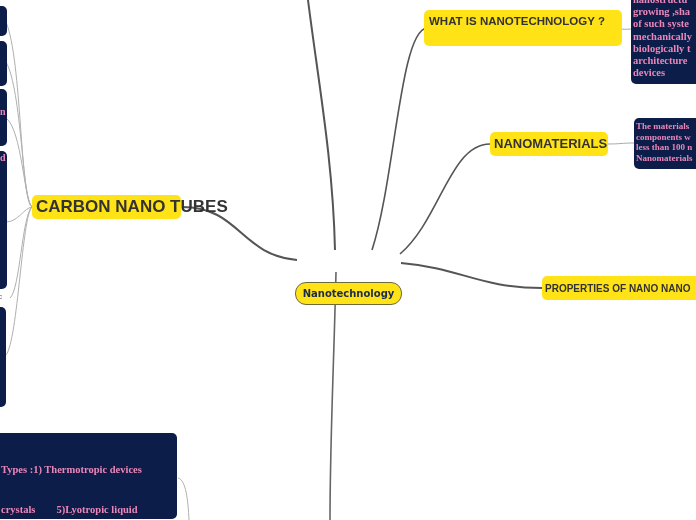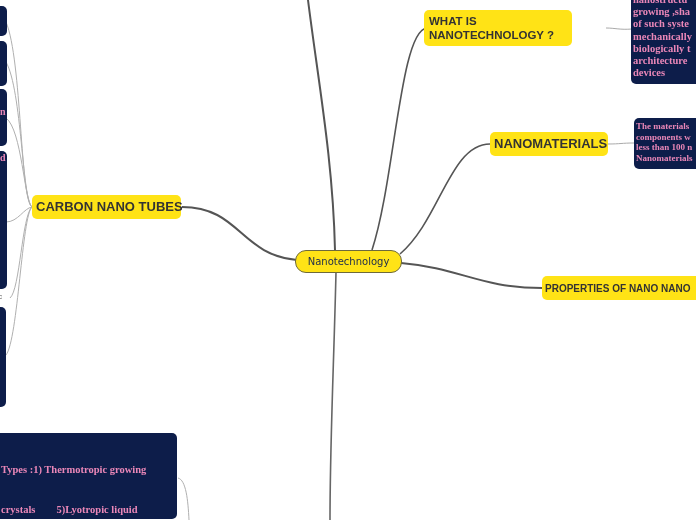--- a/index.html
+++ b/index.html
@@ -26,26 +26,27 @@
     }
     .node {
       position: absolute;
       box-sizing: border-box;
     }
     .central {
       background: #ffe316;
       border: 1.5px solid #6e6a3a;
       border-radius: 11px;
       font-family: "DejaVu Sans", sans-serif;
-      font-weight: normal;
+      font-weight: bold;
       font-size: 10px;
       color: #1b2a4e;
       display: flex;
       align-items: center;
       justify-content: center;
+      margin-top: 32px;
     }
     .topic {
       background: #ffe316;
       border-radius: 5px;
       font-family: "Liberation Sans", sans-serif;
       font-weight: bold;
       color: #333333;
       white-space: nowrap;
     }
     .note {
@@ -87,33 +88,33 @@
     <path d="M32,207 C22,215 20,290 10,298" stroke="#b0b0b0" stroke-width="1" fill="none"></path>
     <path d="M32,207 C22,215 18,340 6,355" stroke="#b0b0b0" stroke-width="1" fill="none"></path>
 
     <path d="M178,478 C186,480 188,500 189,520" stroke="#b0b0b0" stroke-width="1" fill="none"></path>
   </svg>
 
   <div class="node central" style="left:295px; top:250px; width:107px; height:23px;">
     <span>Nanotechnology</span>
   </div>
 
-  <div class="node topic" style="left:424px; top:10px; width:148px; height:36px; padding:4px 5px; font-size:11.5px; line-height:14px; white-space:normal;">
+  <div class="node topic" style="left:424px; top:10px; width:198px; height:36px; padding:4px 5px; font-size:11.5px; line-height:14px; white-space:normal;">
     <span>WHAT IS NANOTECHNOLOGY ?</span>
   </div>
 
   <div class="node topic" style="left:490px; top:132px; width:118px; height:24px; padding:5px 4px; font-size:13px; line-height:14px;">
     <span>NANOMATERIALS</span>
   </div>
 
   <div class="node topic" style="left:542px; top:276px; width:170px; height:24px; padding:7px 3px; font-size:10px; line-height:12px; overflow:hidden;">
     <span>PROPERTIES OF NANO NANO</span>
   </div>
 
-  <div class="node topic" style="left:32px; top:195px; width:149px; height:24px; padding:5px 4px; font-size:13px; line-height:14px;">
+  <div class="node topic" style="left:32px; top:195px; width:149px; height:24px; padding:5px 4px; font-size:17px; line-height:14px;">
     <span>CARBON NANO TUBES</span>
   </div>
 
   <div class="node note" style="left:631px; top:-8px; width:80px; height:92px; padding:2px 0 0 2px; font-size:10.5px; line-height:12.2px; white-space:nowrap;">
     <div>nanostructu</div>
     <div>growing ,sha</div>
     <div>of such syste</div>
     <div>mechanically</div>
     <div>biologically t</div>
     <div>architecture</div>
@@ -132,21 +133,21 @@
   <div class="node note" style="left:-10px; top:89px; width:17px; height:57px; font-size:10px; line-height:12px;">
     <span style="position:absolute; left:10px; top:17px;">n</span>
   </div>
   <div class="node note" style="left:-10px; top:151px; width:17px; height:138px; font-size:10px; line-height:12px;">
     <span style="position:absolute; left:10px; top:1px;">d</span>
   </div>
   <div style="position:absolute; left:-3px; top:293px; font-family:'Liberation Sans', sans-serif; font-size:7px; color:#555;">ic</div>
   <div class="node note" style="left:-10px; top:307px; width:16px; height:100px;"></div>
 
   <div class="node note" style="left:-5px; top:433px; width:182px; height:86px; padding:3px 0 0 6px; font-size:10.5px; line-height:13.4px; white-space:pre;">
-    <div>Types :1) Thermotropic growing</div>
+    <div>Types :1) Thermotropic devices</div>
     <div>crystals        5)Lyotropic liquid</div>
     
     
     
     
   </div>
 
 </div>
 
 </body></html>

